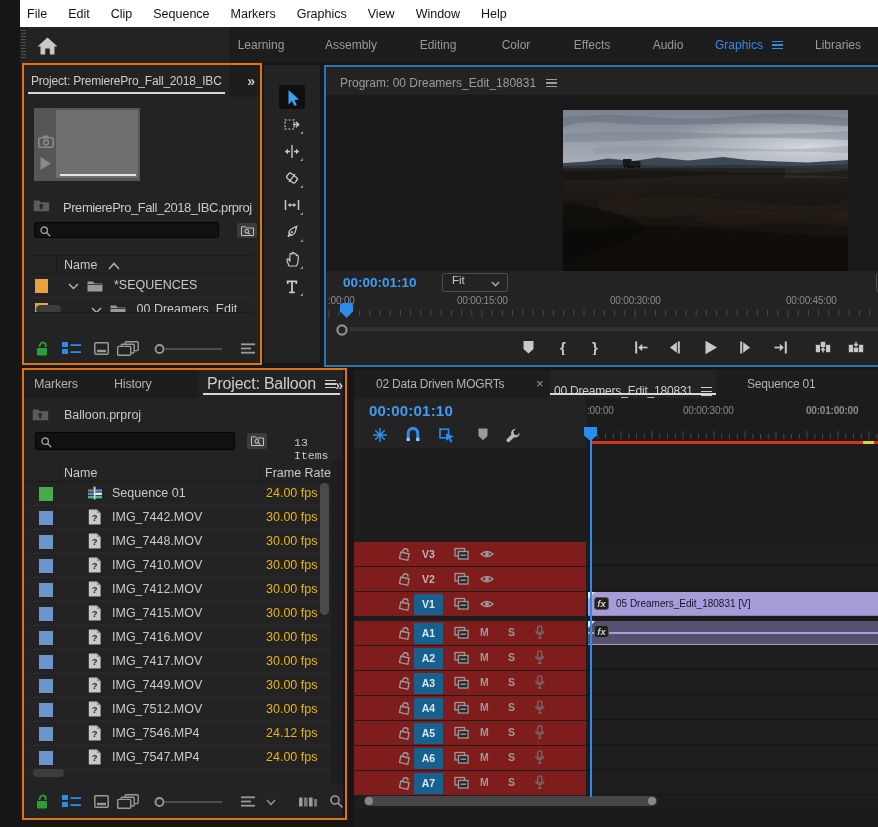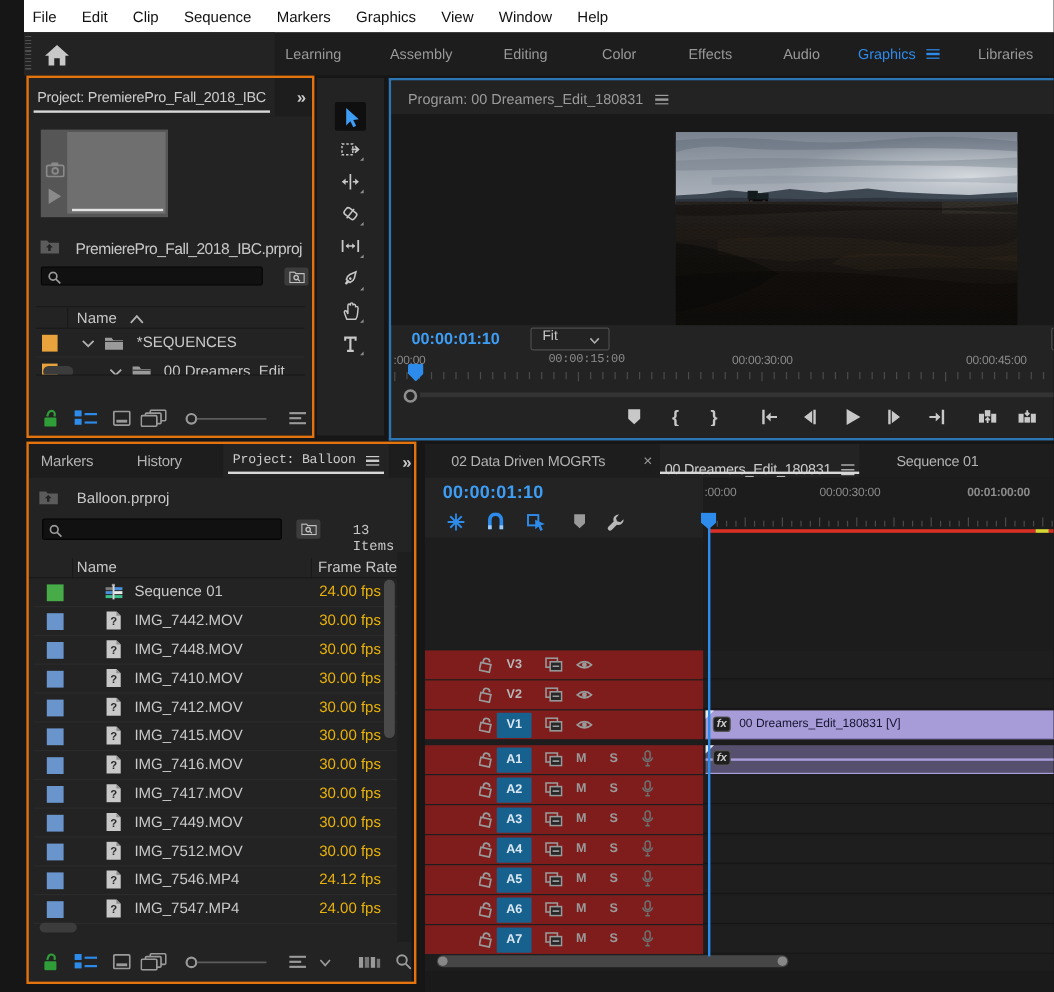--- a/index.html
+++ b/index.html
@@ -384,23 +384,23 @@
         <span>Fit</span>
         <svg style="position:absolute; right:7px; top:7px;" width="9" height="6" viewBox="0 0 9 6">
           <path d="M1 1 L4.5 4.8 L8 1" fill="none" stroke="#b0b0b0" stroke-width="1.3"></path>
         </svg>
       </div>
       <div id="halfbox">
         <span>1/2</span>
       </div>
       <div id="pm-ruler" class="abs" style="left:0; top:22px; width:572px; height:28px;">
           <span class="rlabel" style="position: absolute; left: 2px; top: 2px;">:00:00</span>
-          <span class="rlabel" style="position: absolute; left: 131px; top: 2px; font-family: Liberation Mono, monospace;">00:00:15:00</span>
+          <span class="rlabel" style="position: absolute; left: 131px; top: 2px;">00:00:15:00</span>
           <span class="rlabel" style="position: absolute; left: 284px; top: 2px;">00:00:30:00</span>
-          <span class="rlabel" style="position: absolute; left: 455px; top: 2px; padding-left: 24px;">00:00:45:00</span>
+          <span class="rlabel" style="position: absolute; left: 436px; top: 2px; padding-left: 24px;">00:00:45:00</span>
           <svg width="572" height="8" viewBox="0 0 572 8" style="position: absolute; left: 0px; top: 17px;">
             <line x1="3.0" y1="0" x2="3.0" y2="8" stroke="#4b4b4b" stroke-width="1"></line>
             <line x1="13.2" y1="0" x2="13.2" y2="6" stroke="#4b4b4b" stroke-width="1"></line>
             <line x1="23.4" y1="0" x2="23.4" y2="6" stroke="#4b4b4b" stroke-width="1"></line>
             <line x1="33.6" y1="0" x2="33.6" y2="6" stroke="#4b4b4b" stroke-width="1"></line>
             <line x1="43.8" y1="0" x2="43.8" y2="6" stroke="#4b4b4b" stroke-width="1"></line>
             <line x1="54.0" y1="0" x2="54.0" y2="6" stroke="#4b4b4b" stroke-width="1"></line>
             <line x1="64.2" y1="0" x2="64.2" y2="6" stroke="#4b4b4b" stroke-width="1"></line>
             <line x1="74.4" y1="0" x2="74.4" y2="6" stroke="#4b4b4b" stroke-width="1"></line>
             <line x1="84.6" y1="0" x2="84.6" y2="6" stroke="#4b4b4b" stroke-width="1"></line>
@@ -534,21 +534,21 @@
   </div>
 
   <div id="projB" class="panel">
     <div class="tabstrip" style="height:28px;" id="projB-tabs">
         <div class="ptab" style="left: 0px; padding: 0px 10px; font-size: 12.5px;">
           <span>Markers</span>
         </div>
         <div class="ptab" style="left: 80px; padding: 0px 10px; font-size: 12.5px;">
           <span>History</span>
         </div>
-        <div class="ptab active" style="left: 162px; padding: 0px 8px; font-size: 11px; font-family: Liberation Mono, monospace;">
+        <div class="ptab active" style="left: 175px; padding: 0px 8px; font-size: 16px;">
           <span>Project: Balloon</span>
           <span class="menu-lines" style="margin-left: 9px;">
             <i></i>
             <i></i>
             <i></i>
           </span>
           <span class="ul"></span>
         </div>
         <div class="chev2" style="right: 3px; top: 7px;">»</div>
       </div>
@@ -1077,21 +1077,21 @@
           <span class="mslet" style="left: 154px;">S</span>
           <svg width="14" height="15" viewBox="0 0 14 15" style="position: absolute; left: 179px; top: 4px;">
             <rect x="4.6" y="0.8" width="4.2" height="7.2" rx="2.1" fill="none" stroke="#6e6e6e" stroke-width="1.3"></rect>
             <path d="M2.6 6.2 a4.2 4.2 0 0 0 8.2 0 M6.7 10.6 v2.4 M4.8 13.2 h3.8" fill="none" stroke="#6e6e6e" stroke-width="1.3"></path>
           </svg>
         </div>
         <div class="trow-c" style="top: 229px;"></div>
         <div class="clip" style="left: 234px; top: 50px; width: 291px; height: 24px; background: rgb(168, 156, 216); border-bottom: 1px solid rgb(141, 129, 189);">
           <div class="corner-tri"></div>
           <div class="fxbadge" style="left: 6px; top: 5px;">fx</div>
-          <span style="position: absolute; left: 28px; top: 6px; font-size: 10px; color: rgb(20, 20, 46); white-space: nowrap;">00 Dreamers_Edit_180831 [V]</span>
+          <span style="position: absolute; left: 28px; top: 6px; font-size: 10px; color: rgb(20, 20, 46); white-space: nowrap;">05 Dreamers_Edit_180831 [V]</span>
         </div>
         <div class="clip" style="left: 234px; top: 79px; width: 291px; height: 24px; background: rgb(86, 80, 110);">
           <div class="abs" style="left: 0px; top: 11px; width: 291px; height: 1.5px; background: rgb(169, 157, 219);"></div>
           <div class="abs" style="left: 0px; bottom: 0px; width: 291px; height: 1.5px; background: rgb(169, 157, 219);"></div>
           <div class="corner-tri"></div>
           <div class="fxbadge" style="left: 6px; top: 4px;">fx</div>
         </div>
       </div>
 
     <div class="abs" style="left:230px; top:57px; width:13px; height:14px; background:#2d8ceb; clip-path:polygon(0 0,100% 0,100% 60%,50% 100%,0 60%); z-index:12;"></div>

